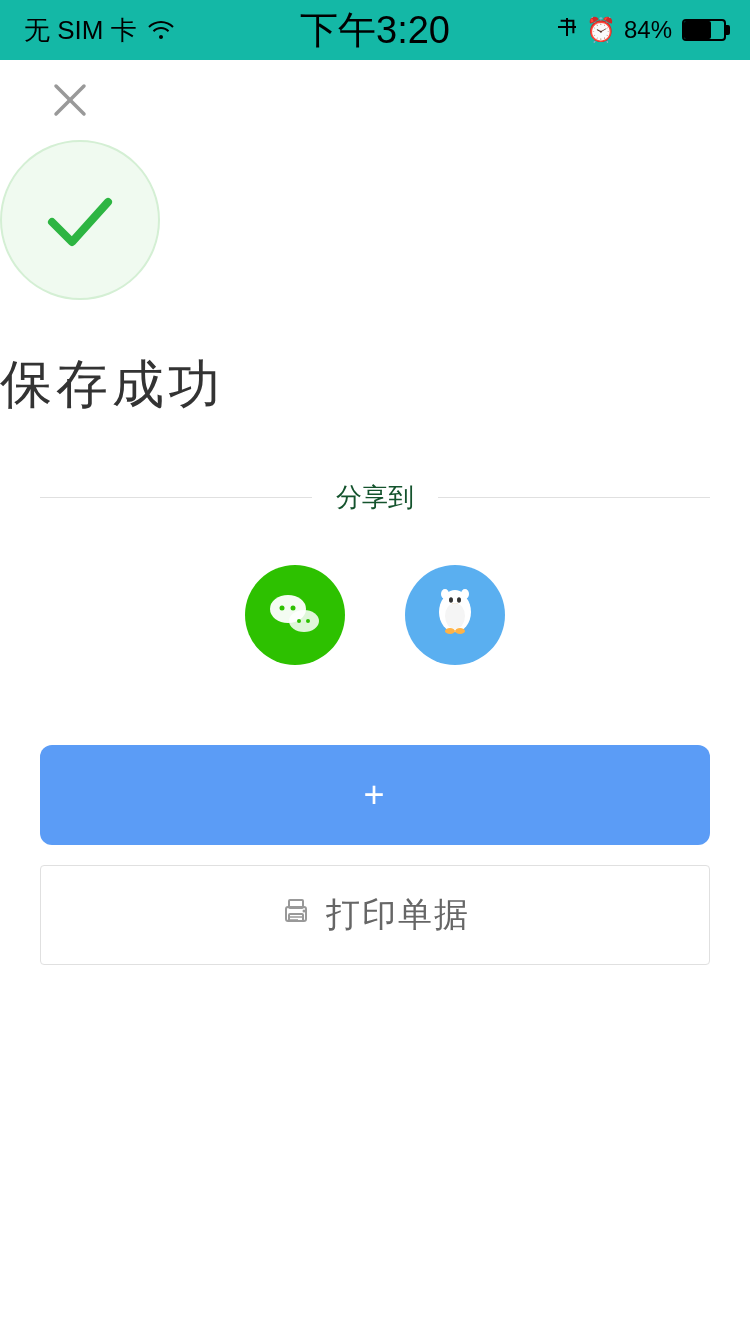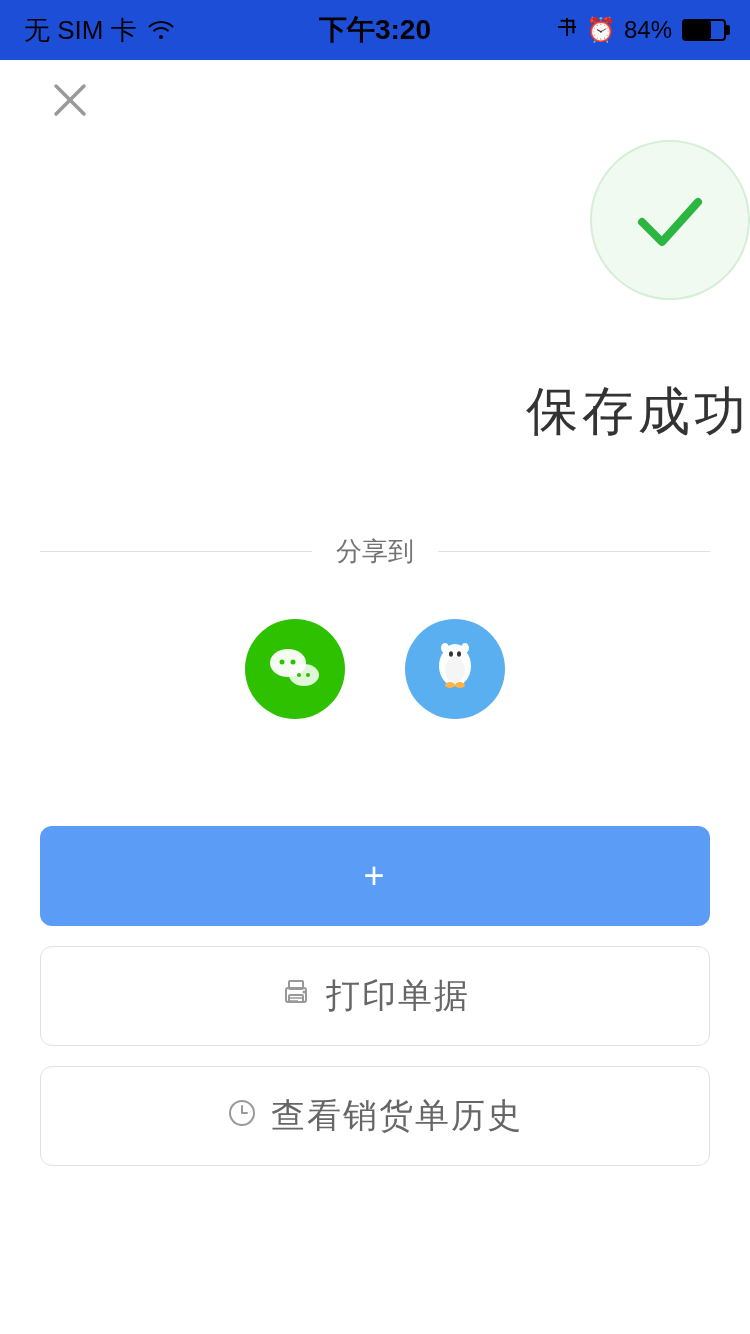--- a/index.html
+++ b/index.html
@@ -19,35 +19,35 @@
     }
 
     
     .status-bar {
       width: 100%;
       height: 60px;
       display: flex;
       align-items: center;
       justify-content: space-between;
       padding: 0 24px;
-      background: #1d4ed8;
+      background: #14b8a6;
     }
 
     .status-left {
       display: flex;
       align-items: center;
       gap: 10px;
       font-size: 26px;
       font-weight: 500;
       color: #000;
     }
 
     .status-center {
-      font-size: 28px;
-      font-weight: 700;
+      font-size: 38px;
+      font-weight: 400;
       color: #000;
       position: absolute;
       left: 50%;
       transform: translateX(-50%);
     }
 
     .status-right {
       display: flex;
       align-items: center;
       gap: 8px;
@@ -99,23 +99,22 @@
     .close-icon-svg {
       width: 36px;
       height: 36px;
       color: #999;
     }
 
     
     .main-content {
       display: flex;
       flex-direction: column;
-      align-items: flex-end;
+      align-items: flex-start;
       padding-top: 80px;
-      gap: 27px;
     }
 
     
     .success-circle {
       width: 160px;
       height: 160px;
       border-radius: 50%;
       background: #f0faf0;
       border: 2px solid #d4efd4;
       display: flex;
@@ -152,21 +151,21 @@
     }
 
     .divider-line {
       flex: 1;
       height: 1px;
       background: #e0e0e0;
     }
 
     .share-label {
       font-size: 26px;
-      color: #737373;
+      color: #14532d;
       padding: 0 24px;
     }
 
     .share-icons {
       display: flex;
       justify-content: center;
       gap: 60px;
       padding: 0 40px;
     }
 
@@ -212,21 +211,21 @@
       justify-content: center;
       gap: 14px;
       letter-spacing: 2px;
     }
 
     .btn-secondary {
       width: 100%;
       height: 100px;
       background: #ffffff;
       border: 1px solid #e0e0e0;
-      border-radius: 12px;
+      border-radius: 4px;
       font-size: 34px;
       color: #666;
       cursor: pointer;
       display: flex;
       align-items: center;
       justify-content: center;
       gap: 14px;
       letter-spacing: 2px;
     }
 
@@ -349,24 +348,15 @@
           <rect x="9" y="3" width="14" height="8" rx="1" stroke="#999" stroke-width="2"></rect>
           <rect x="9" y="17" width="14" height="7" rx="1" fill="white" stroke="#999" stroke-width="2"></rect>
           <line x1="10" y1="20" x2="22" y2="20" stroke="#999" stroke-width="1.5"></line>
           <line x1="10" y1="23" x2="18" y2="23" stroke="#999" stroke-width="1.5"></line>
           <circle cx="24" cy="14" r="1.5" fill="#999"></circle>
         </svg>
       </span>
       <span>打印单据</span>
     </button>
 
-    <button class="btn-secondary">
-      <span class="btn-icon">
-        <svg width="30" height="30" viewBox="0 0 30 30" fill="none" xmlns="http://www.w3.org/2000/svg">
-          <circle cx="15" cy="15" r="12" stroke="#999" stroke-width="2"></circle>
-          <polyline points="15,8 15,15 20,15" stroke="#999" stroke-width="2" stroke-linecap="round" stroke-linejoin="round"></polyline>
-        </svg>
-      </span>
-      <span>查看销货单历史</span>
-    </button>
   </div>
 
 </div>
 
 </body></html>

